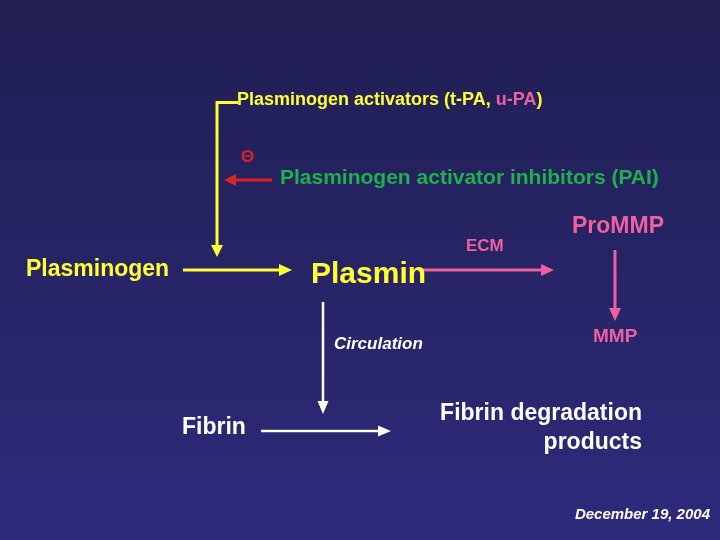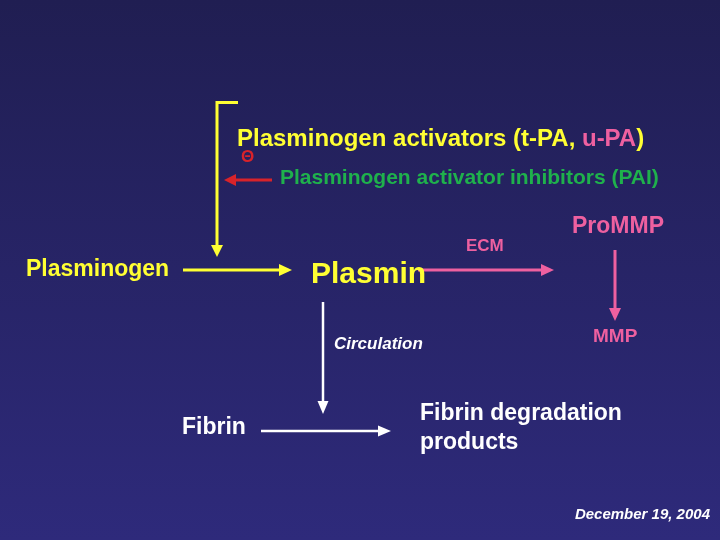--- a/index.html
+++ b/index.html
@@ -24,23 +24,22 @@
     height: 540px;
   }
   .txt {
     position: absolute;
     white-space: nowrap;
     line-height: 1.1;
   }
   .title {
     left: 237px;
     top: 90px;
-    font-size: 24px;
+    font-size: 18px;
     color: var(--yellow, #FFFF33);
-    margin-top: 35px;
   }
   .title .hl { color: var(--pink, #EE60A0); }
   .theta {
     left: 241px;
     top: 148px;
     font-size: 17px;
     color: var(--red, #D8232A);
   }
   .inhibitors {
     left: 280px;
@@ -90,21 +89,21 @@
     top: 414px;
     font-size: 23px;
     color: var(--white, #FFFFFF);
   }
   .fdp {
     left: 420px;
     top: 398px;
     width: 222px;
     font-size: 23px;
     color: var(--white, #FFFFFF);
-    text-align: left;
+    text-align: right;
     white-space: normal;
     line-height: 1.25;
   }
   .slide-date {
     right: 10px;
     top: 506px;
     font-size: 15px;
     font-style: italic;
     color: var(--white, #FFFFFF);
   }

